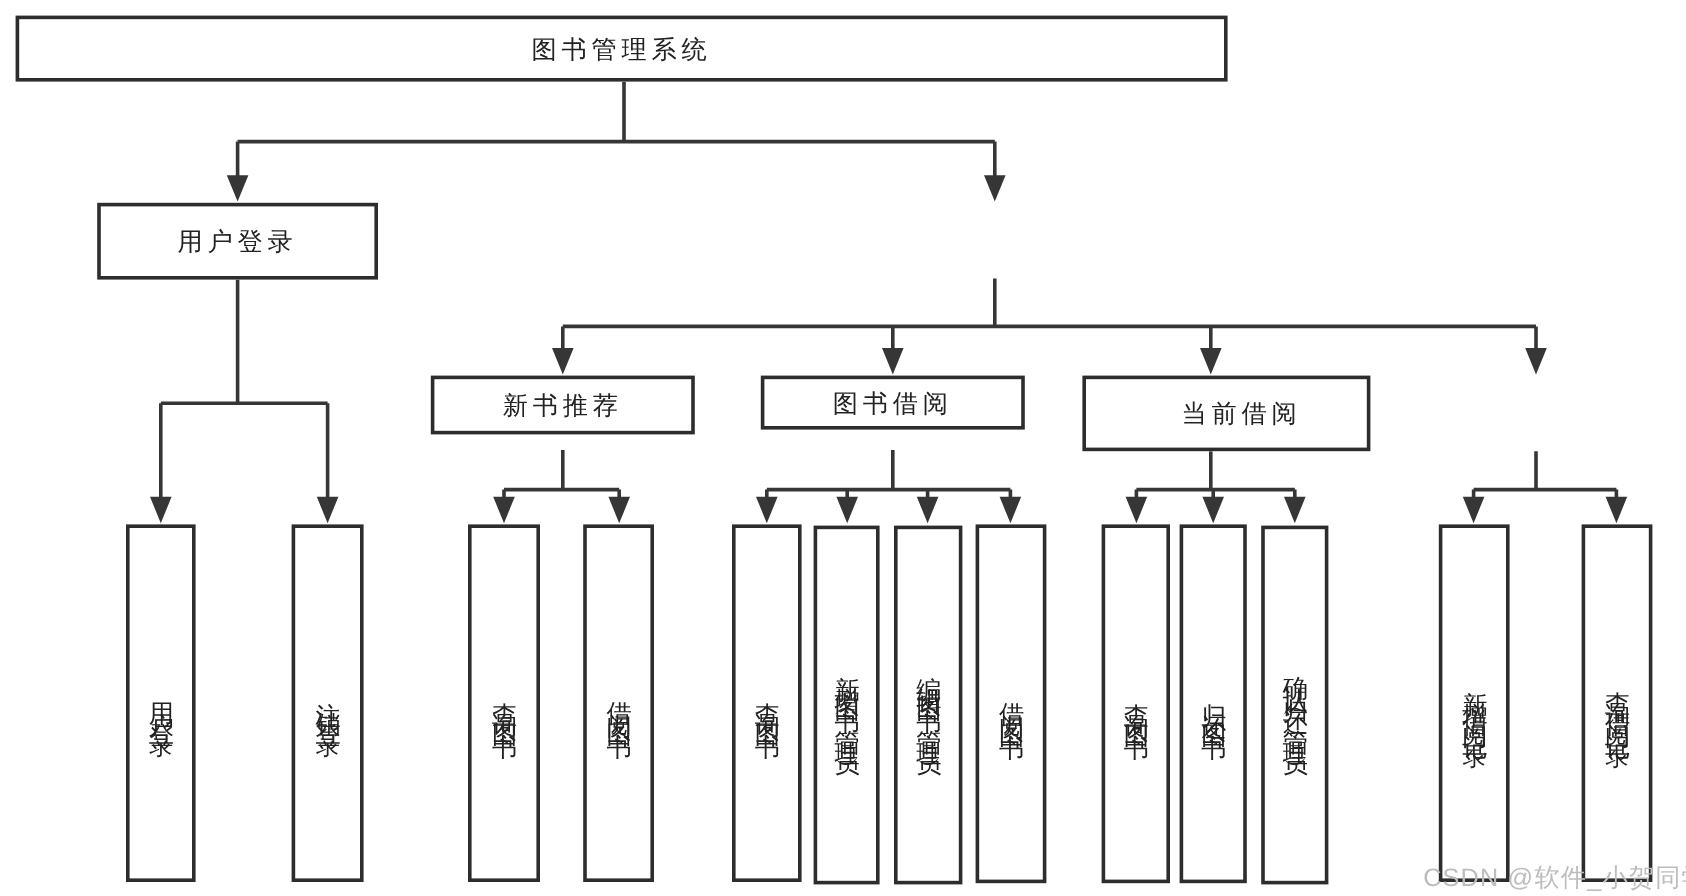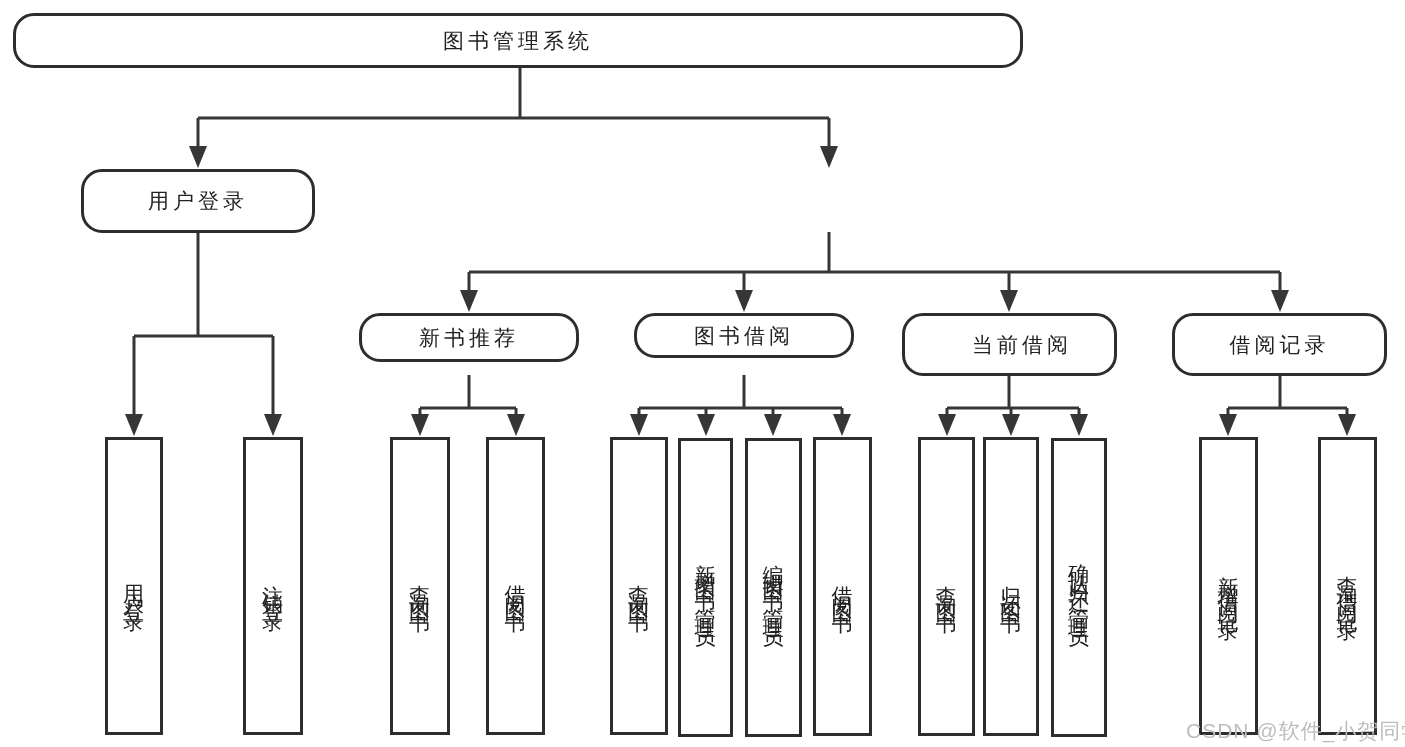--- a/index.html
+++ b/index.html
@@ -14,21 +14,21 @@
   svg.connectors path{stroke:#363636;stroke-width:3;fill:none;}
   svg.connectors polygon{fill:#363636;stroke:none;}
   .node{
     position:absolute;z-index:2;
     background:#ffffff;
     border:3px solid #2d2d2d;
     box-sizing:border-box;
     display:flex;align-items:center;justify-content:center;
     color:#222222;
   }
-  .hbox{font-size:21px;letter-spacing:4px;white-space:nowrap;border-radius:21px;}
+  .hbox{font-size:21px;letter-spacing:4px;white-space:nowrap;}
   .vbox span{
     writing-mode:vertical-rl;
     text-orientation:mixed;
     font-size:21px;
     letter-spacing:9px;
     line-height:1;
     white-space:nowrap;
   }
   .watermark{
     position:absolute;z-index:3;
@@ -88,22 +88,21 @@
       <polygon points="1338,414 1356,414 1347,436"></polygon>
     </g>
   </svg>
 
   <div class="node hbox" style="left:13px;top:13px;width:1010px;height:55px;">图书管理系统</div>
 
   <div class="node hbox" style="left:81px;top:169px;width:234px;height:64px;">用户登录</div>
 
   <div class="node hbox" style="left:359px;top:313px;width:220px;height:49px;">新书推荐</div>
   <div class="node hbox" style="left:634px;top:313px;width:220px;height:45px;text-align:center;">图书借阅</div>
-  <div class="node hbox" style="left:902px;top:313px;width:215px;height:63px;padding-left:25px;">当前借阅</div>
-  <div class="node hbox" style="left:1172px;top:313px;width:215px;height:63px;">借阅记录</div>
+  <div class="node hbox" style="left:902px;top:313px;width:240px;height:63px;padding-left:25px;">当前借阅</div>
 
   <div class="node vbox" style="left:105px;top:437px;width:58px;height:298px;">
     <span>用户登录</span>
   </div>
   <div class="node vbox" style="left:243px;top:437px;width:60px;height:298px;">
     <span>注销登录</span>
   </div>
 
   <div class="node vbox" style="left:390px;top:437px;width:60px;height:298px;">
     <span>查询图书</span>

